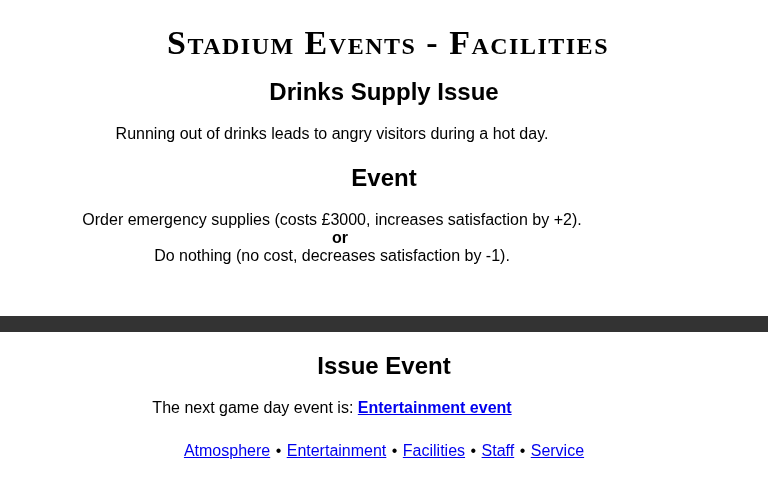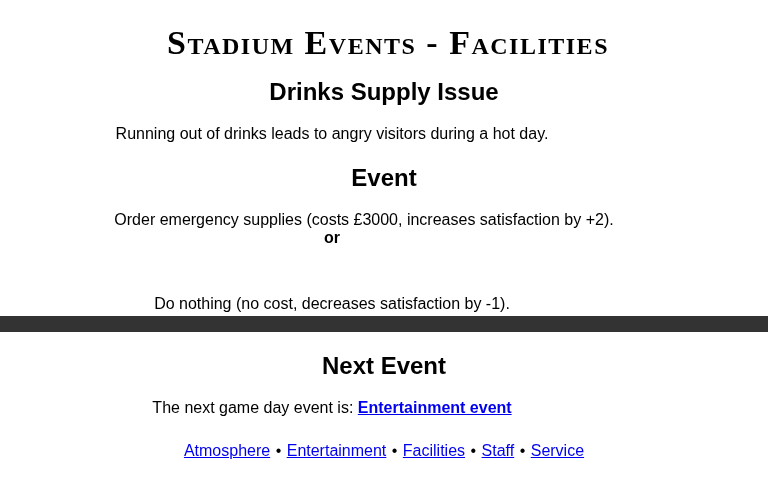--- a/index.html
+++ b/index.html
@@ -78,28 +78,28 @@
 </head>
 <body>
 
 <h1 class="page-title">Stadium Events - Facilities</h1>
 
 <h2 class="h2" style="top:78px;text-align:center;">Drinks Supply Issue</h2>
 <p class="p" style="top:125px;">Running out of drinks leads to angry visitors during a hot day.</p>
 
 <h2 class="h2" style="top:164px;">Event</h2>
 <div>
-  <p class="p" style="top:211px;padding-left:32px;">Order emergency supplies (costs £3000, increases satisfaction by +2).</p>
-  <p class="p or" style="top:229px;">or</p>
-  <p class="p" style="top:247px;margin-top:48px;">Do nothing (no cost, decreases satisfaction by -1).</p>
+  <p class="p" style="top:211px;">Order emergency supplies (costs £3000, increases satisfaction by +2).</p>
+  <p class="p or" style="top:229px;margin-left:8px;">or</p>
+  <p class="p" style="top:247px;">Do nothing (no cost, decreases satisfaction by -1).</p>
 </div>
 
 <div class="divider"></div>
 
-<h2 class="h2" style="top:352px;">Next Event</h2>
+<h2 class="h2" style="top:352px;">Issue Event</h2>
 <p class="p" style="top:399px;">
   <span>The next game day event is:</span>
   <a href="#" class="link event-link">Entertainment event</a>
 </p>
 
 <nav class="footer-nav">
   <a href="#" class="link">Atmosphere</a>
   <span class="sep">•</span>
   <a href="#" class="link">Entertainment</a>
   <span class="sep">•</span>

